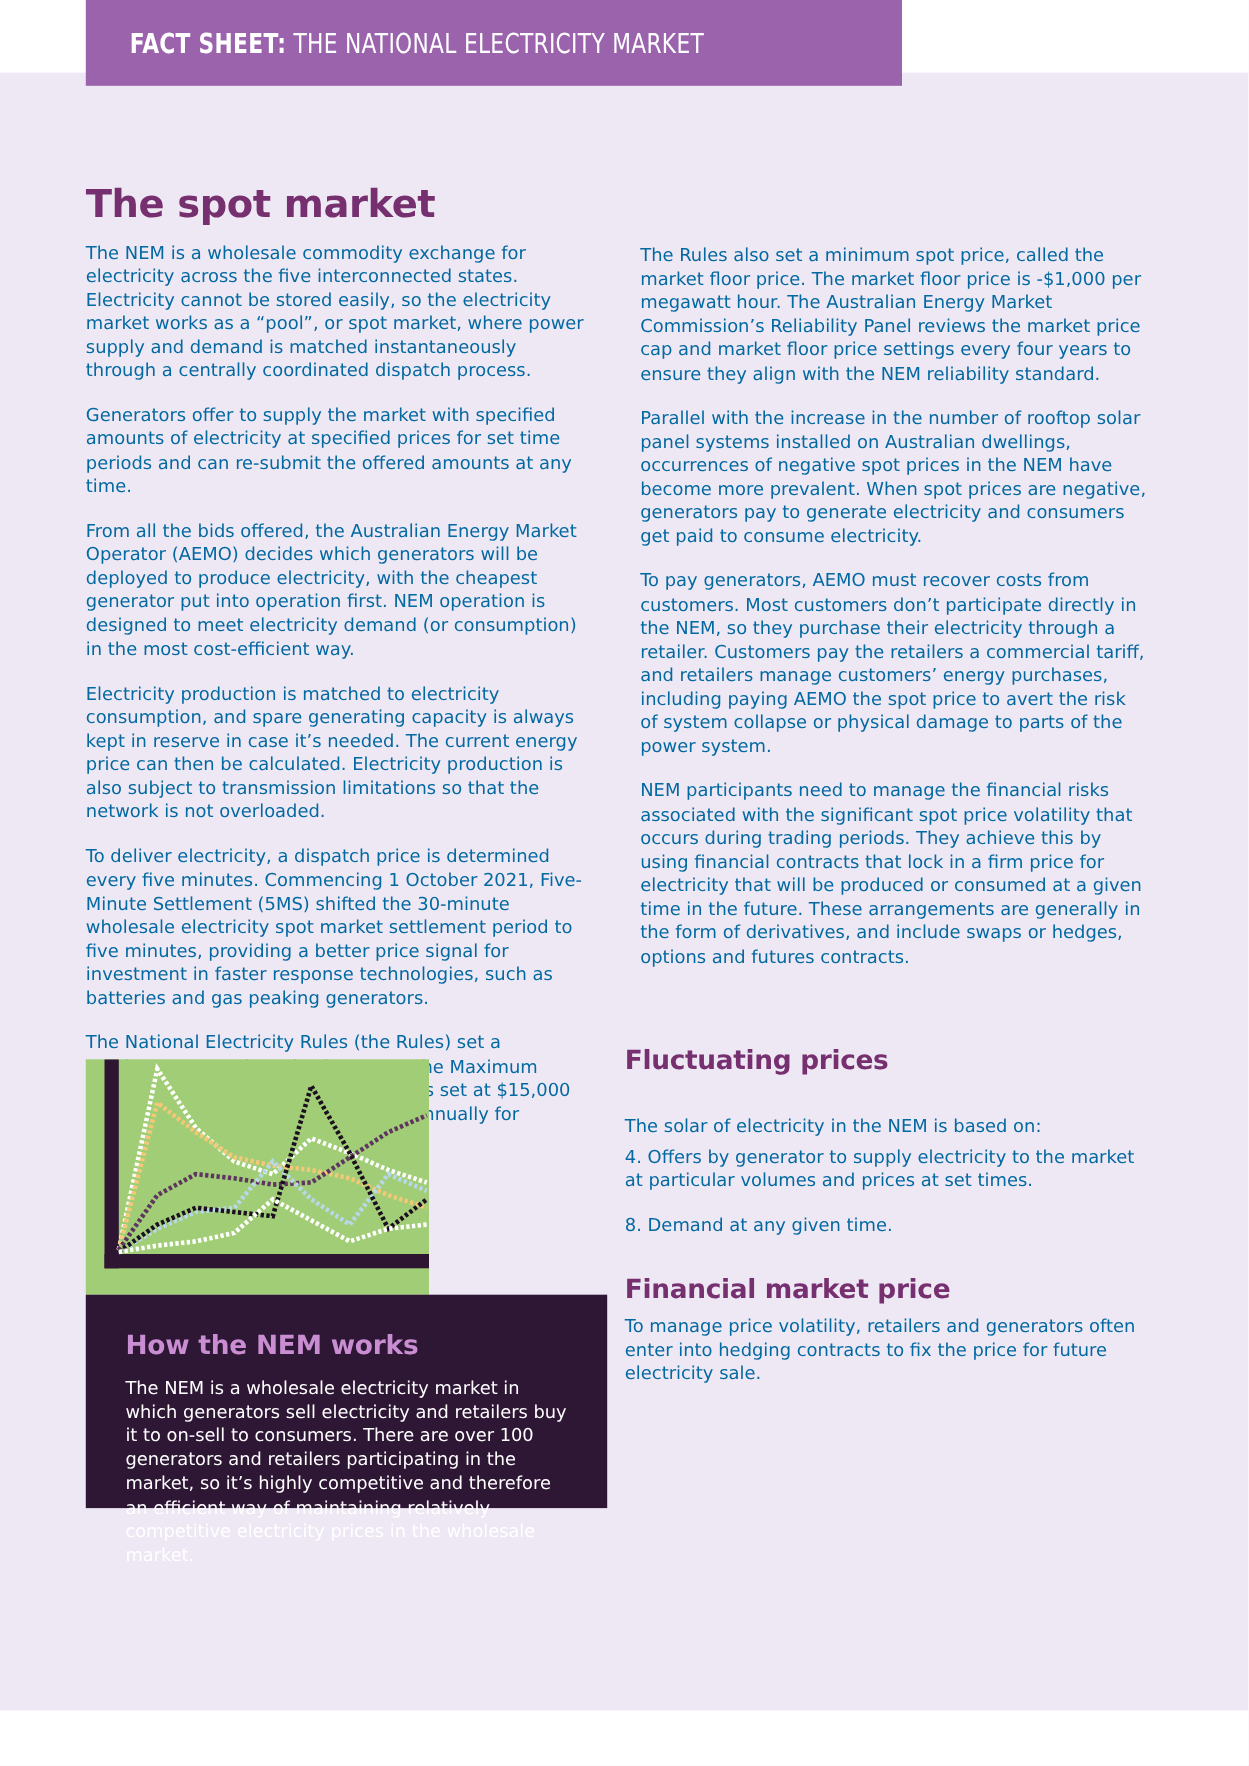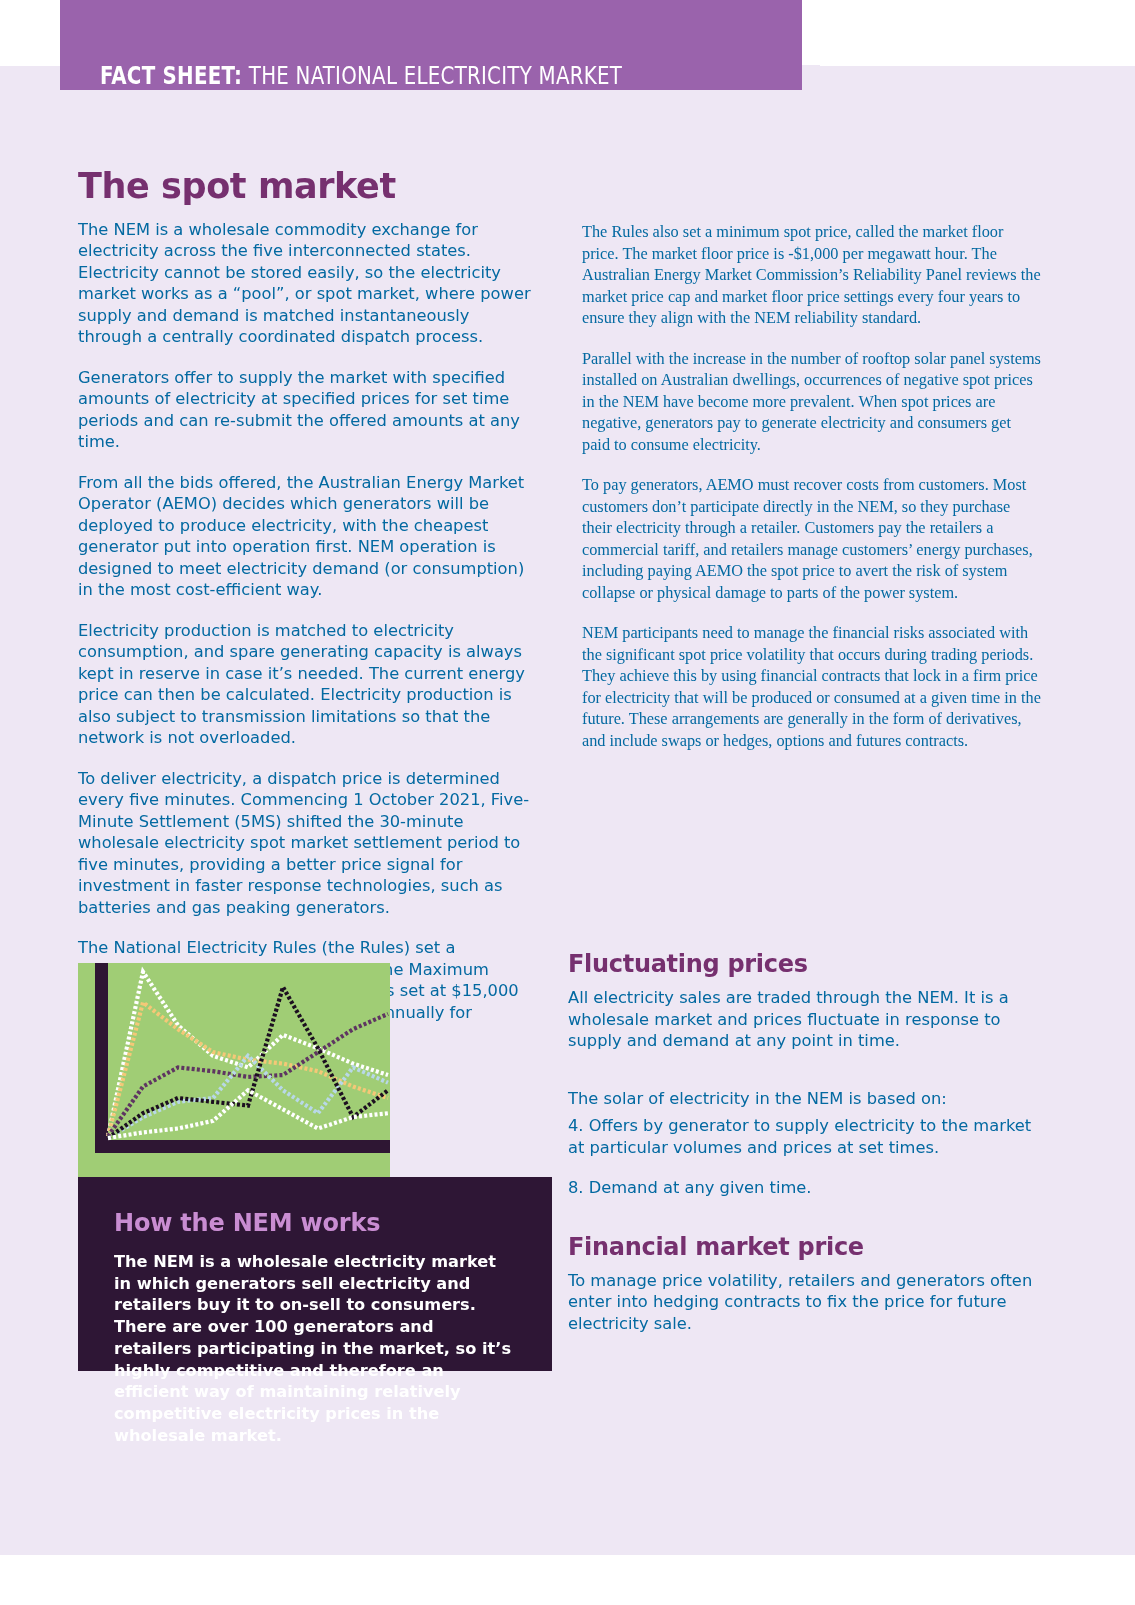--- a/index.html
+++ b/index.html
@@ -39,26 +39,26 @@
   .top-right-white {
     position: absolute;
     left: 820px; top: 0;
     width: 315px; height: 66px;
     background: #ffffff;
   }
 
   
   .banner {
     position: absolute;
-    left: 60px; top: 0;
+    left: 78px; top: 0;
     width: 742px;
-    height: 90px;
+    height: 78px;
     background: #9a63ac;
     display: flex;
-    align-items: flex-end;
+    align-items: center;
   }
   .banner-text {
     color: #ffffff;
     font-size: 25px;
     letter-spacing: 0.3px;
     margin-left: 40px;
     white-space: nowrap;
     font-family: "DejaVu Sans Condensed", "Liberation Sans Narrow", "Liberation Sans", sans-serif;
     transform: scaleX(0.88);
     transform-origin: left center;
@@ -101,21 +101,21 @@
     position: absolute;
     left: 78px;
     top: 168px;
     width: 965px;
   }
   .spot-cols {
     display: flex;
     gap: 12px;
   }
   .col-left { width: 455px; margin-right: 38px; }
-  .col-right { width: 462px; padding-top: 53px; font-family: Liberation Serif, serif; }
+  .col-right { width: 462px; padding-top: 53px; }
 
   
   .chart-figure {
     position: absolute;
     left: 78px;
     top: 963px;
     width: 312px;
     height: 214px;
     background: #a0cd75;
     overflow: hidden;
@@ -153,21 +153,21 @@
   h2.nem-heading {
     color: #c98dd2;
     font-size: 24px;
     font-weight: bold;
     margin: 0 0 14px 0;
     letter-spacing: -0.2px;
   }
   p.nem-body {
     color: #ffffff;
     font-size: 16.2px;
-    font-weight: bold;
+    font-weight: normal;
     line-height: 1.34;
     margin: 0;
   }
 
   
   .right-lower {
     position: absolute;
     left: 568px;
     top: 952px;
     width: 470px;
@@ -232,21 +232,20 @@
     <div class="nem-box-inner">
       <h2 class="nem-heading">How the NEM works</h2>
       <p class="nem-body">The NEM is a wholesale electricity market in which generators sell electricity and retailers buy it to on-sell to consumers. There are over 100 generators and retailers participating in the market, so it’s highly competitive and therefore an efficient way of maintaining relatively competitive electricity prices in the wholesale market.</p>
     </div>
   </div>
 
   <div class="right-lower">
 
     <div class="blk-fluctuating">
       <h2 class="sub-title">Fluctuating prices</h2>
-      <p class="body">All electricity sales are traded through the NEM. It is a wholesale market and prices fluctuate in response to supply and demand at any point in time.</p>
     </div>
 
     <div class="blk-nemprice">
       <p class="body tight">The solar of electricity in the NEM is based on:</p>
       <p class="body numbered">4. Offers by generator to supply electricity to the market at particular volumes and prices at set times.</p>
       <p class="body numbered last">8. Demand at any given time.</p>
     </div>
 
     <div class="blk-financial">
       <h2 class="sub-title">Financial market price</h2>

